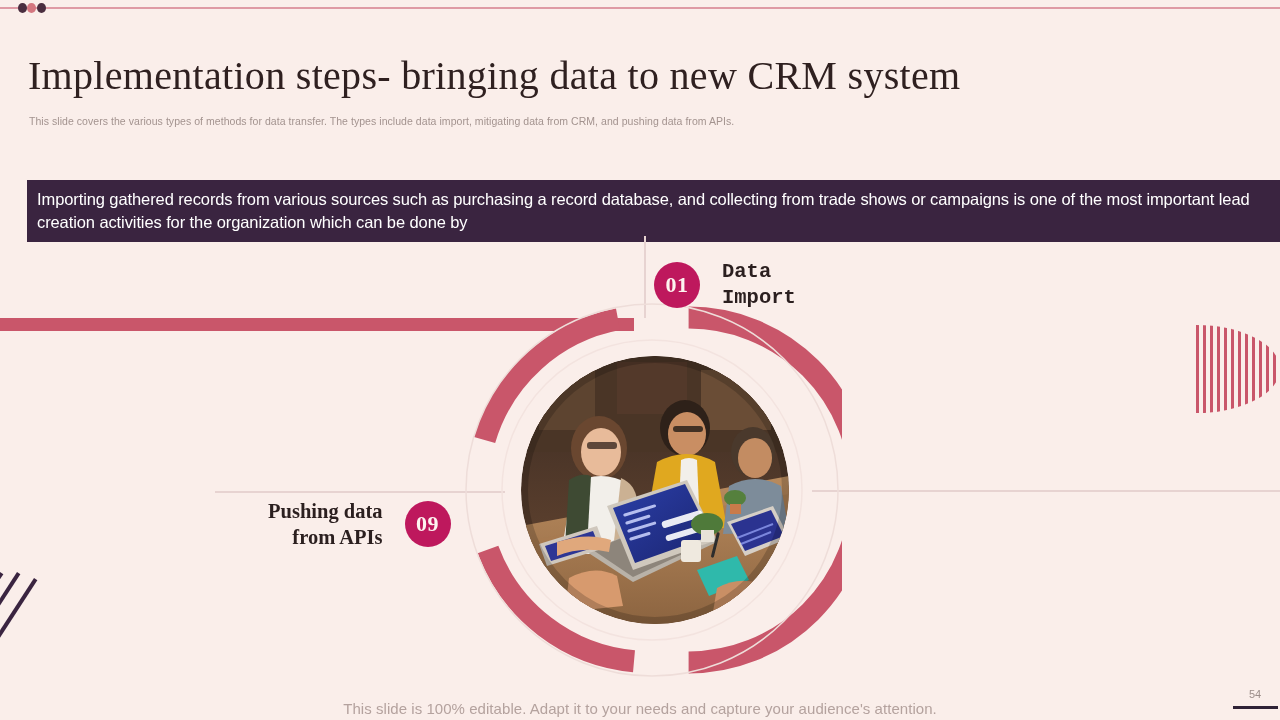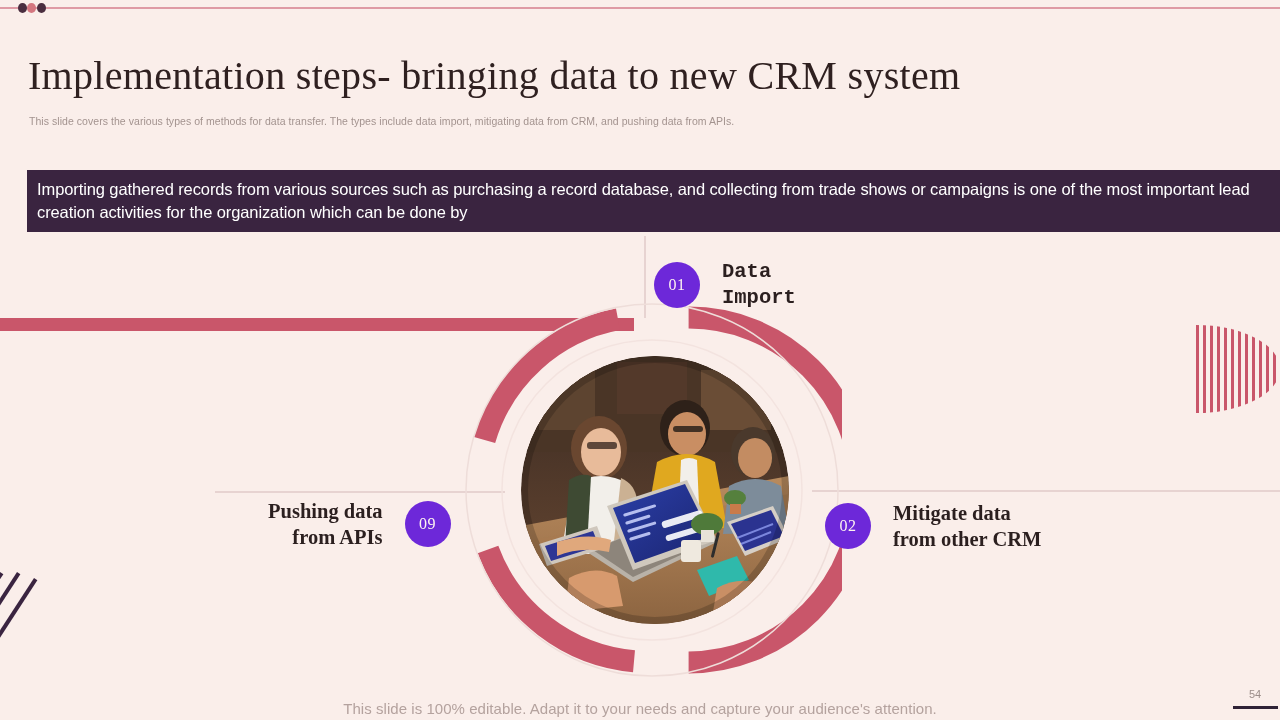--- a/index.html
+++ b/index.html
@@ -28,21 +28,21 @@
     margin-top:25px;
   }
   .subtitle{
     position:absolute;left:29px;top:86px;width:1000px;
     font-size:10.5px;line-height:14px;color:#a3938f;
     letter-spacing:.05px;white-space:nowrap;margin-top:28px;
   }
 
   
   .banner{
-    position:absolute;left:27px;top:170px;width:1253px;height:62px;
+    position:absolute;left:27px;top:180px;width:1253px;height:62px;
     background:#3a2440;
   }
   .banner-text{
     position:absolute;left:10px;top:8px;width:1228px;
     color:#ffffff;font-size:16.5px;line-height:23px;letter-spacing:-.1px;
   }
 
   
   .stripes{
     position:absolute;right:0;top:325px;width:84px;height:88px;
@@ -75,23 +75,23 @@
   .donut-wrap svg{display:block;}
   .photo{
     position:absolute;left:521px;top:356px;width:268px;height:268px;
     border-radius:50%;overflow:hidden;
   }
   .photo svg{display:block;}
 
   
   .step{position:absolute;display:flex;align-items:center;}
   .badge{
-    width:46px;height:46px;border-radius:50%;background:#6d28d9;
+    width:46px;height:46px;border-radius:50%;background:#be185d;
     color:#fdf3f0;font-family:"Liberation Serif", serif;
-    font-size:16px;font-weight:normal;letter-spacing:.5px;
+    font-size:22px;font-weight:bold;letter-spacing:.5px;
     display:flex;align-items:center;justify-content:center;
     flex:0 0 46px;
   }
   .step-label{
     font-family:"Liberation Serif", serif;
     font-size:20.5px;line-height:26px;color:#2b1f1f;font-weight:bold;
     white-space:pre-line;
   }
   .step-01{left:654px;top:259px;}
   .step-01 .step-label{margin-left:22px;font-family:Liberation Mono, monospace;}
@@ -253,25 +253,20 @@
       </g>
     </svg>
   </div>
 
   <div class="step step-01">
     <div class="badge">01</div>
     <div class="step-label">Data
 Import</div>
   </div>
 
-  <div class="step step-02">
-    <div class="badge">02</div>
-    <div class="step-label">Mitigate data
-from other CRM</div>
-  </div>
 
   <div class="step step-03">
     <div class="step-label">Pushing data
 from APIs</div>
     <div class="badge">09</div>
   </div>
 
   <div class="footer-note">This slide is 100% editable. Adapt it to your needs and capture your audience's attention.</div>
   <div class="pagenum">54</div>
   <div class="pagerule"></div>

